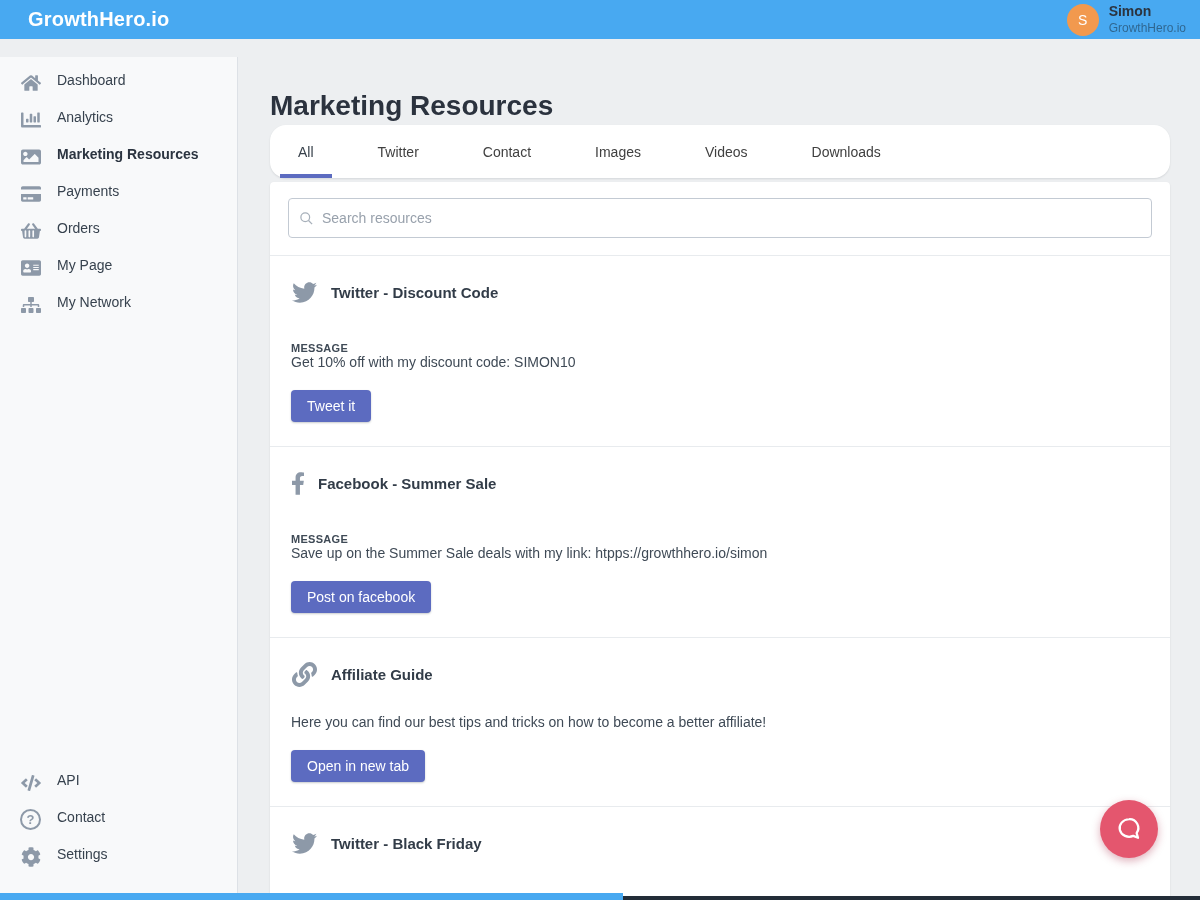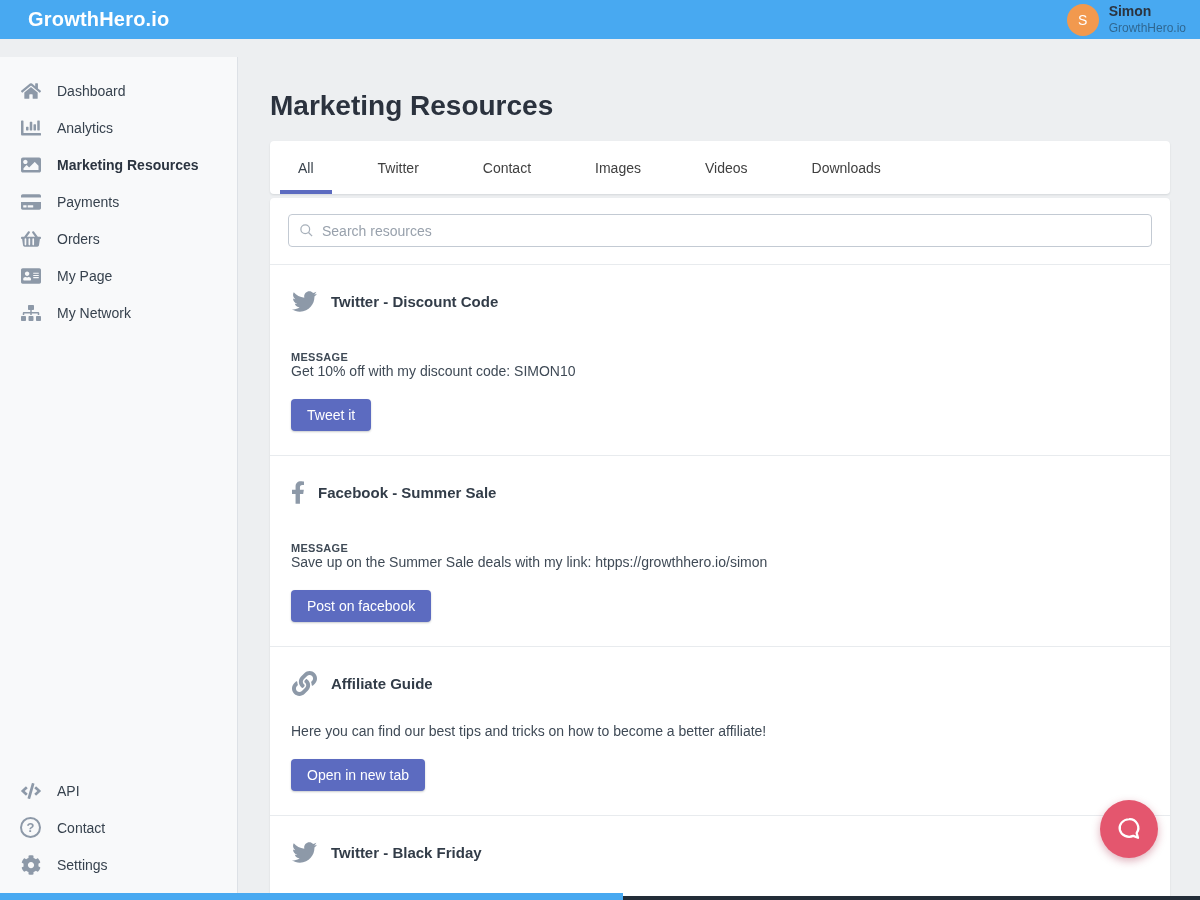--- a/index.html
+++ b/index.html
@@ -26,56 +26,56 @@
   .user-name { font-size:14px; font-weight:bold; color:#2b3440; }
   .user-org  { font-size:12px; color:rgba(25,45,62,.55); }
 
   
   .sidebar {
     position:absolute; top:57px; left:0; bottom:0; width:238px;
     background:#f8f9fa; border-right:1px solid #dde1e6; z-index:10;
     padding-top:15px;
   }
   .nav-item {
-    height:37px; display:flex; align-items:center; gap:16px;
+    height:37px; display:flex; gap:16px;
     padding-left:20px; font-size:14px; color:#37424e; cursor:pointer;
   }
   .nav-item.active { font-weight:bold; color:#2b3440; }
   .nav-icon { width:21px; height:21px; flex:0 0 21px; display:flex; align-items:center; justify-content:center; }
   .nav-icon svg { width:20px; height:20px; fill:#8d99a8; }
   .nav-icon.outline { width:21px; height:21px; border:2px solid #8d99a8; border-radius:50%;
     font-size:13px; font-weight:bold; color:#8d99a8; }
   .sidebar-footer { position:absolute; bottom:17px; left:0; right:0; }
 
   
   .main {
     position:absolute; top:57px; left:238px; right:0; bottom:0;
     padding:33px 30px 0 32px; display:flex; flex-direction:column;
   }
   .page-title { font-size:28px; font-weight:bold; color:#2b323e; }
   .tabs-card {
-    margin-top:19px; background:#fff; border-radius:4px;
+    margin-top:3px; background:#fff; border-radius:16px;
     box-shadow:0 1px 2px rgba(40,50,60,.12); height:53px;
     display:flex; align-items:stretch; padding-left:10px; flex:0 0 53px;
   }
   .tab {
     display:flex; align-items:center; padding:0 18px; margin-right:28px;
     font-size:14px; color:#404040; cursor:pointer; position:relative;
   }
   .tab.active { color:#39424c; }
   .tab.active::after {
     content:""; position:absolute; left:0; right:0; bottom:0; height:4px; background:#5c6bc0;
   }
   .content-card {
     margin-top:4px; background:#fff; border-radius:4px 4px 0 0;
     box-shadow:0 1px 2px rgba(40,50,60,.12); flex:1; min-height:0; overflow:hidden;
   }
   .search-section { padding:16px 18px 17px 18px; }
   .search-box {
-    height:33px; border:1px solid #c3cad3; border-radius:4px;
+    height:40px; border:1px solid #c3cad3; border-radius:4px;
     display:flex; align-items:center; padding:0 10px; gap:8px; background:#fff;
   }
   .search-box svg { width:15px; height:15px; stroke:#a7b0ba; fill:none; stroke-width:2; flex:0 0 15px; }
   .search-input {
     border:none; outline:none; flex:1; font-size:14px; color:#37424e;
     font-family:"Liberation Sans", sans-serif; background:transparent;
   }
   .search-input::placeholder { color:#98a1ac; }
 
   .resource { border-top:1px solid #e8ebee; padding:22px 21px 24px 21px; }

